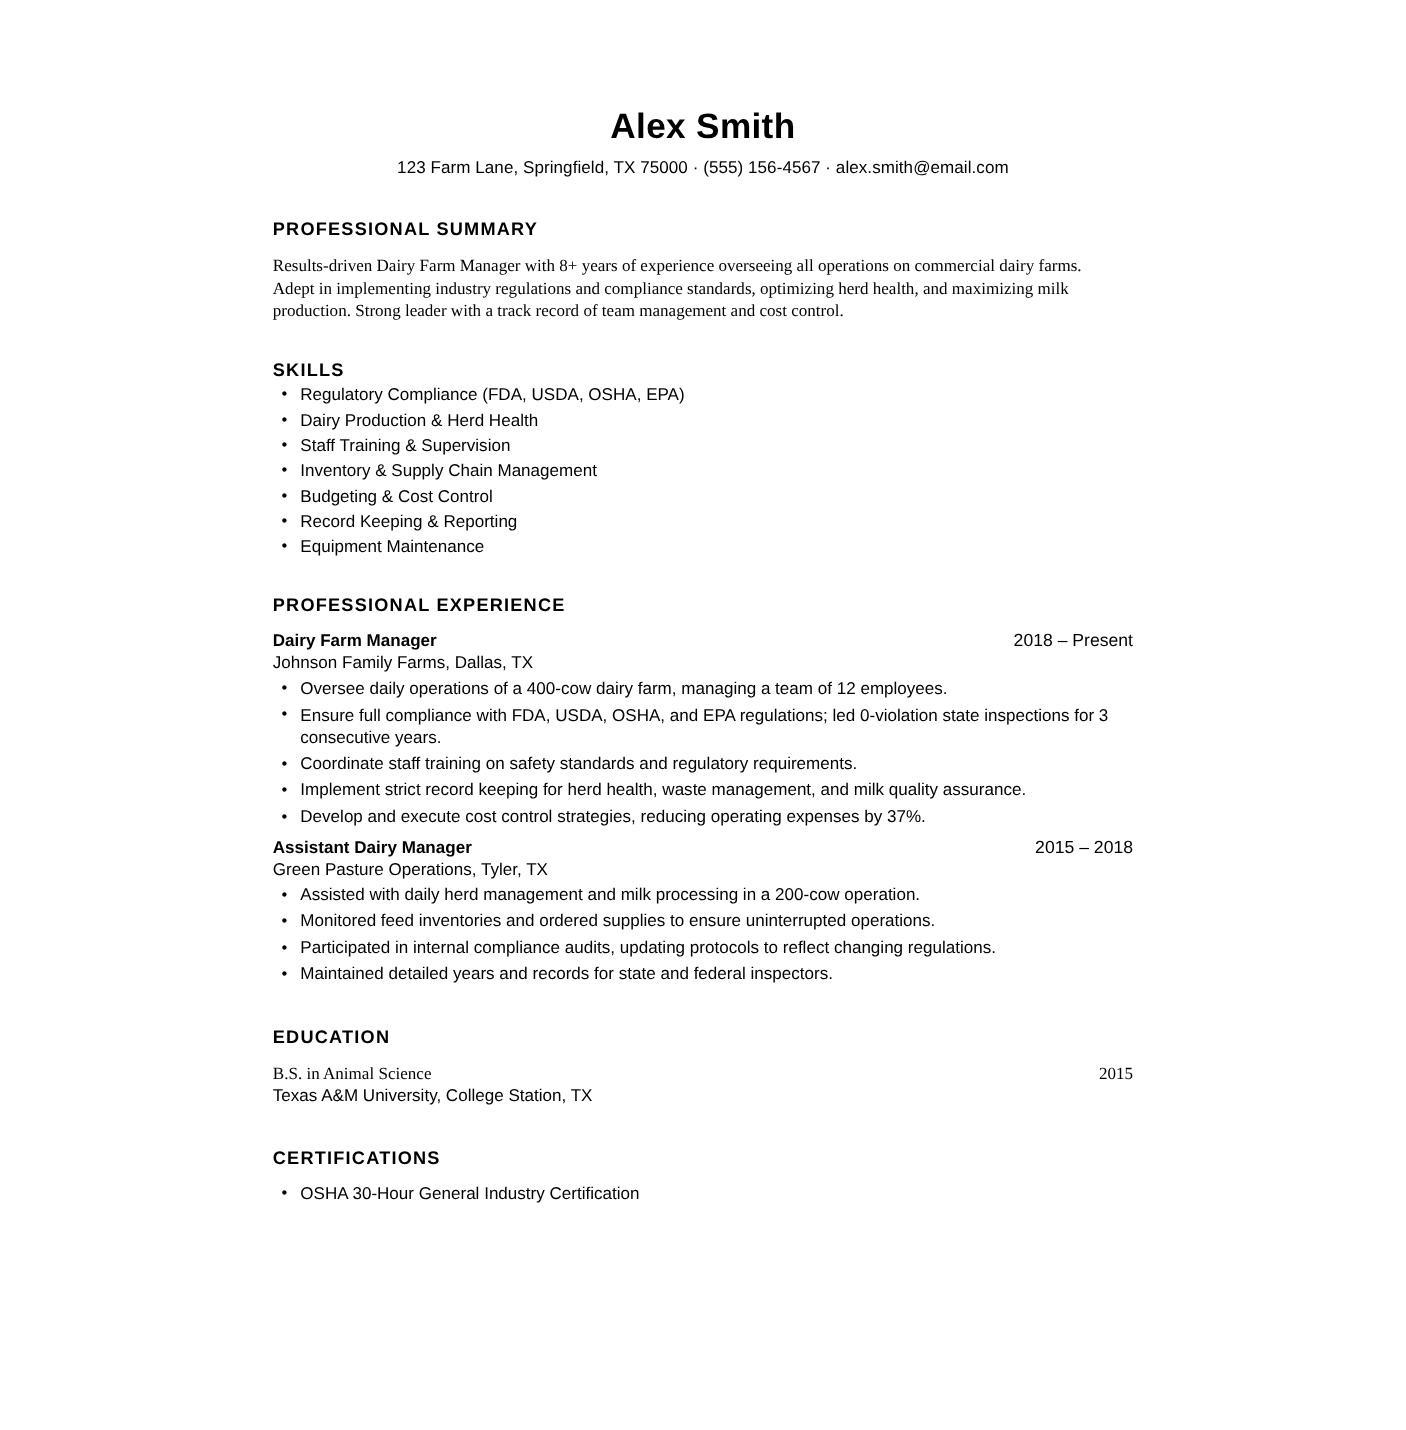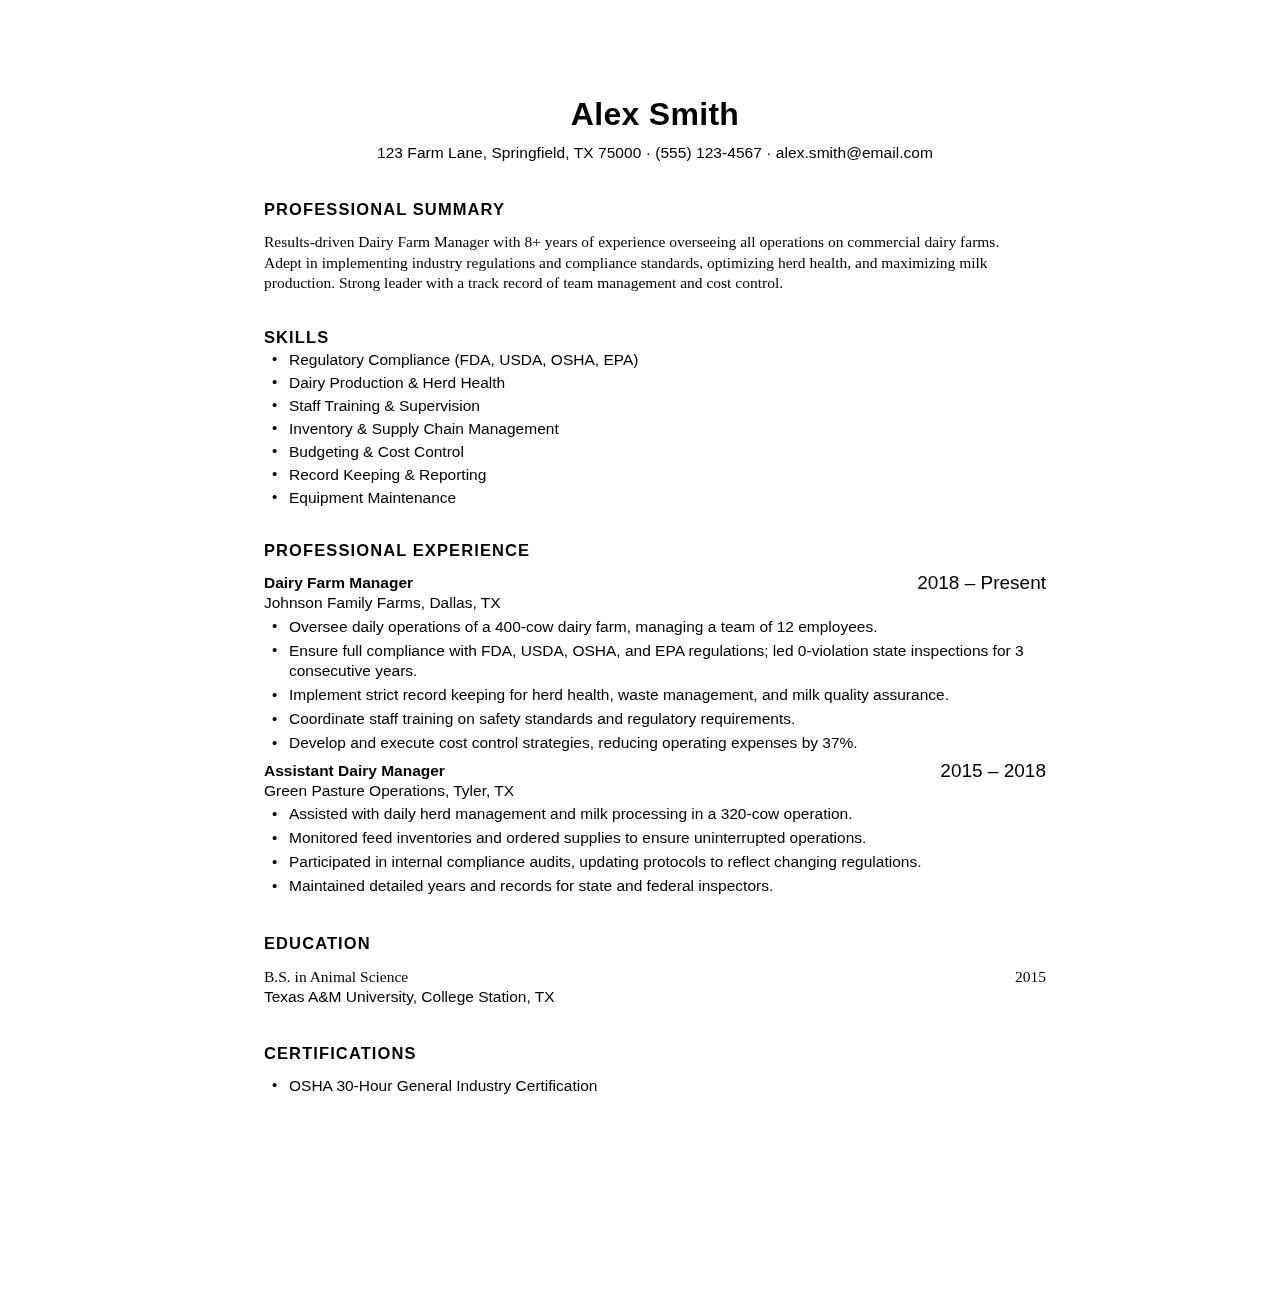--- a/index.html
+++ b/index.html
@@ -17,21 +17,21 @@
   }
   .page {
     width: 1278px;
     height: 1300px;
     background: #ffffff;
     position: relative;
     box-sizing: border-box;
   }
   .resume {
     position: absolute;
-    left: 264px;
+    left: 248px;
     top: 0;
     width: 782px;
   }
 
   
   .header {
     text-align: center;
     padding-top: 95px;
   }
   .name {
@@ -112,21 +112,21 @@
     justify-content: space-between;
     align-items: flex-end;
     width: 782px;
   }
   .entry-title {
     font-size: 15.5px;
     font-weight: bold;
     line-height: 20px;
   }
   .entry-dates {
-    font-size: 19px;
+    font-size: 16px;
     line-height: 20px;
     white-space: nowrap;
   }
   .entry-org {
     font-size: 15.5px;
     line-height: 20.5px;
   }
 
   
   .edu-entry { margin-top: 14px; }
@@ -142,21 +142,21 @@
   .edu-school { font-size: 15.5px; line-height: 20.5px; }
 </style>
 </head>
 <body>
 
 <div class="page">
   <div class="resume">
 
     <div class="header">
       <h1 class="name">Alex Smith</h1>
-      <div class="contact">123 Farm Lane, Springfield, TX 75000 · (555) 123-4567 · alex.smith@email.com</div>
+      <div class="contact">123 Farm Lane, Springfield, TX 75000 · (555) 156-4567 · alex.smith@email.com</div>
     </div>
 
     <div class="section sec-summary">
       <h2 class="section-title">PROFESSIONAL SUMMARY</h2>
       <p class="summary-text">Results-driven Dairy Farm Manager with 8+ years of experience overseeing all operations on commercial dairy farms. Adept in implementing industry regulations and compliance standards, optimizing herd health, and maximizing milk production. Strong leader with a track record of team management and cost control.</p>
     </div>
 
     <div class="section sec-skills">
       <h2 class="section-title">SKILLS</h2>
       <ul class="bullets skills-list">
@@ -175,34 +175,34 @@
 
       <div class="entry">
         <div class="entry-head">
           <span class="entry-title">Dairy Farm Manager</span>
           <span class="entry-dates">2018 – Present</span>
         </div>
         <div class="entry-org">Johnson Family Farms, Dallas, TX</div>
         <ul class="bullets duty-list">
           <li>Oversee daily operations of a 400-cow dairy farm, managing a team of 12 employees.</li>
           <li>Ensure full compliance with FDA, USDA, OSHA, and EPA regulations; led 0-violation state inspections for 3 consecutive years.</li>
+          <li>Coordinate staff training on safety standards and regulatory requirements.</li>
           <li>Implement strict record keeping for herd health, waste management, and milk quality assurance.</li>
-          <li>Coordinate staff training on safety standards and regulatory requirements.</li>
           <li>Develop and execute cost control strategies, reducing operating expenses by 37%.</li>
         </ul>
       </div>
 
       <div class="entry">
         <div class="entry-head">
           <span class="entry-title">Assistant Dairy Manager</span>
           <span class="entry-dates">2015 – 2018</span>
         </div>
         <div class="entry-org">Green Pasture Operations, Tyler, TX</div>
         <ul class="bullets duty-list">
-          <li>Assisted with daily herd management and milk processing in a 320-cow operation.</li>
+          <li>Assisted with daily herd management and milk processing in a 200-cow operation.</li>
           <li>Monitored feed inventories and ordered supplies to ensure uninterrupted operations.</li>
           <li>Participated in internal compliance audits, updating protocols to reflect changing regulations.</li>
           <li>Maintained detailed years and records for state and federal inspectors.</li>
         </ul>
       </div>
     </div>
 
     <div class="section sec-edu">
       <h2 class="section-title">EDUCATION</h2>
       <div class="edu-entry">

